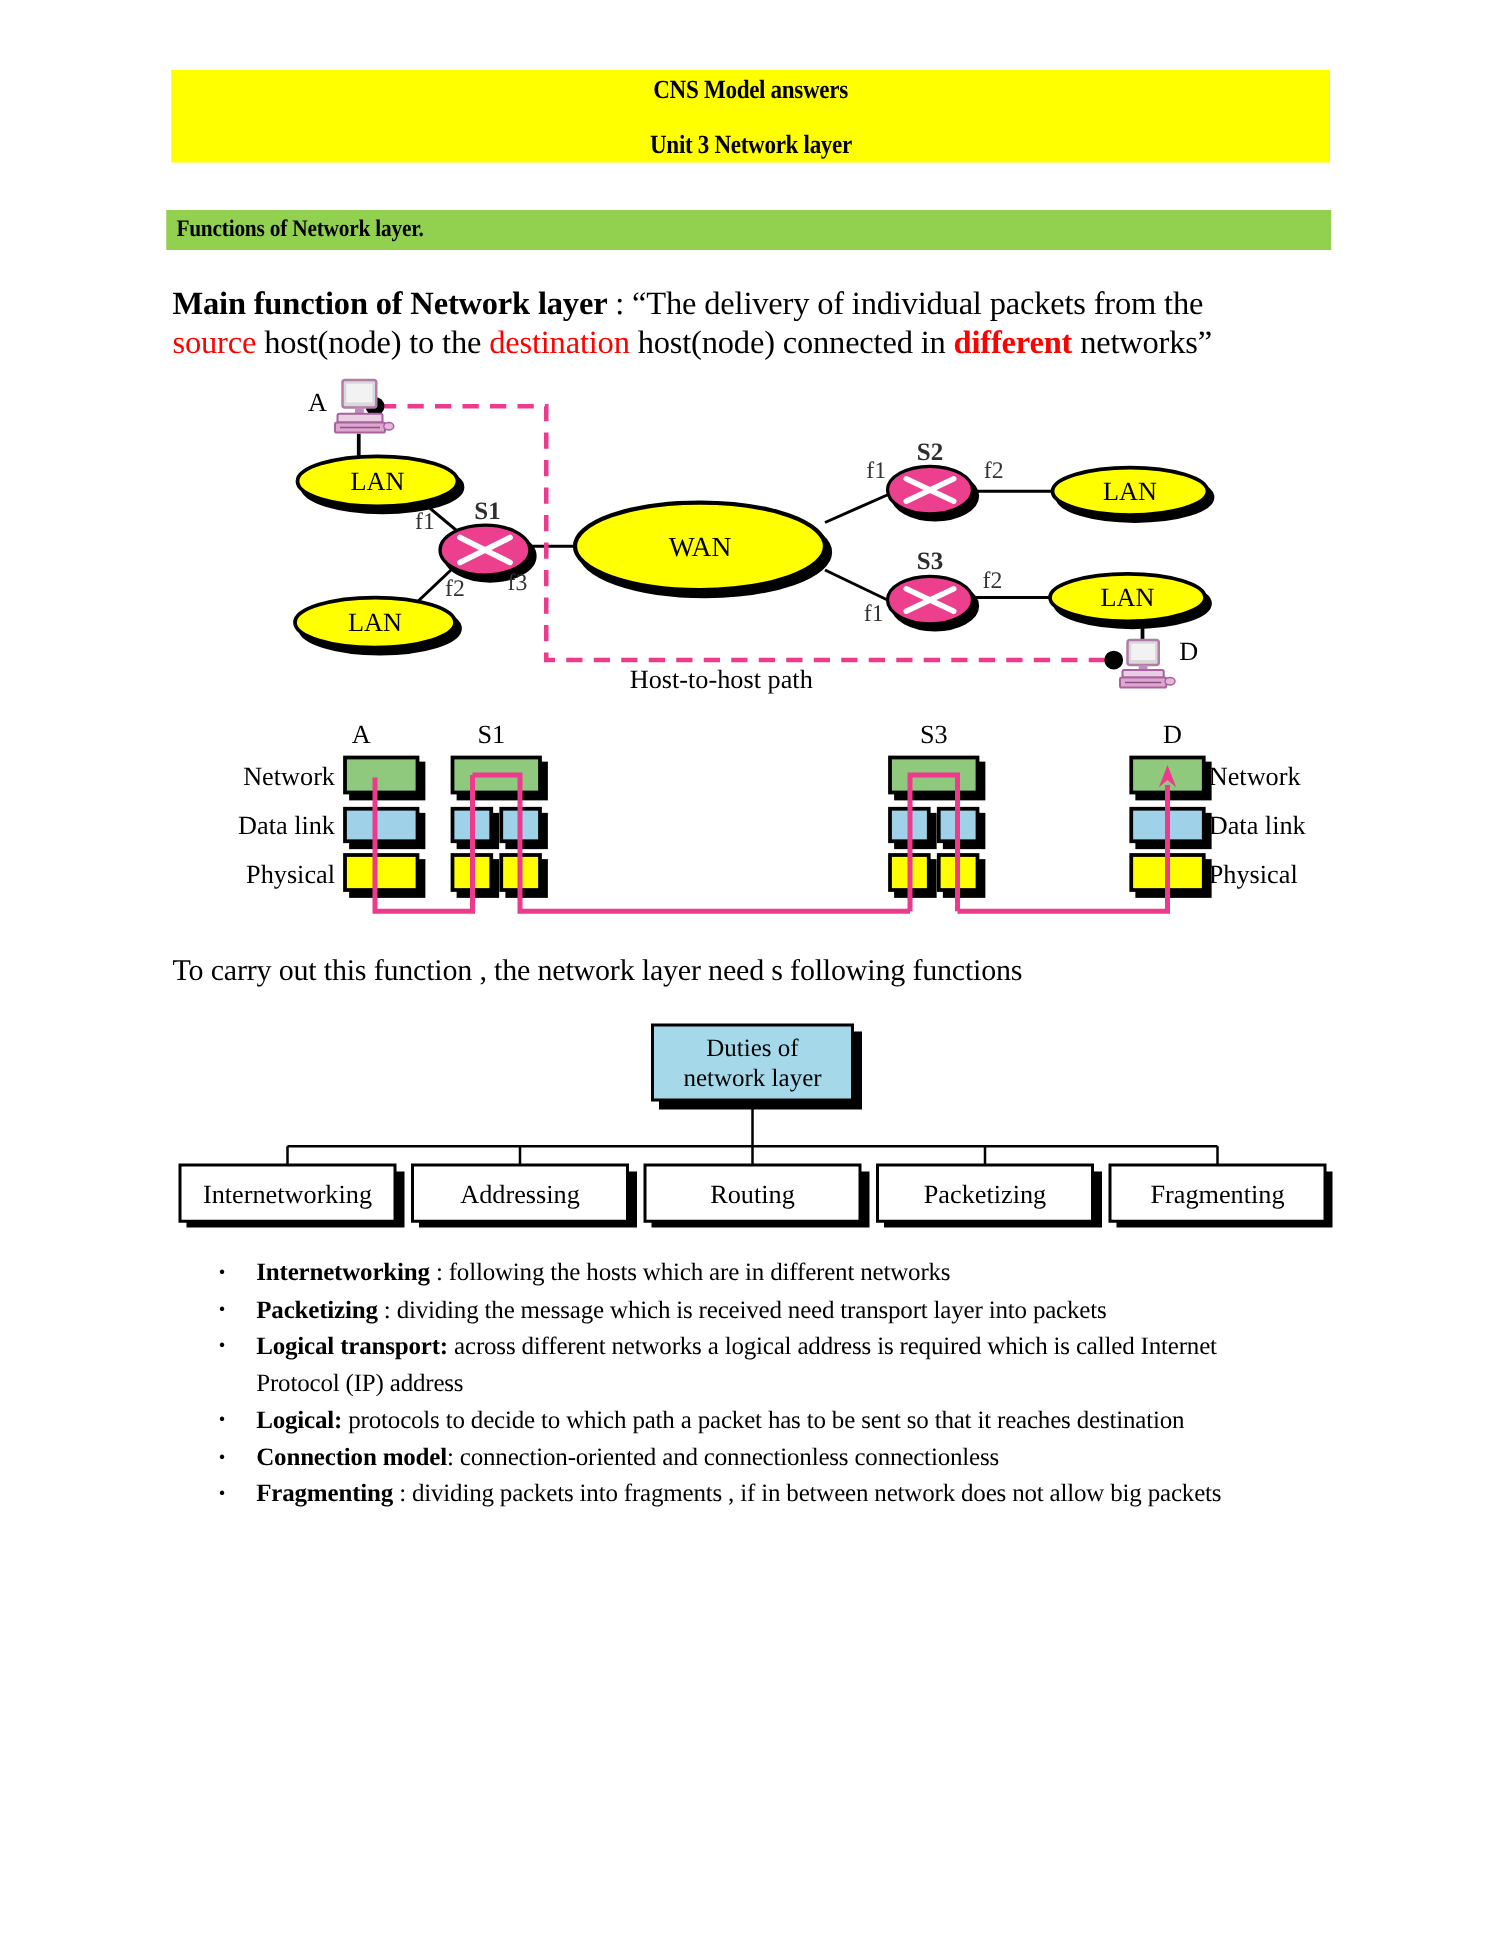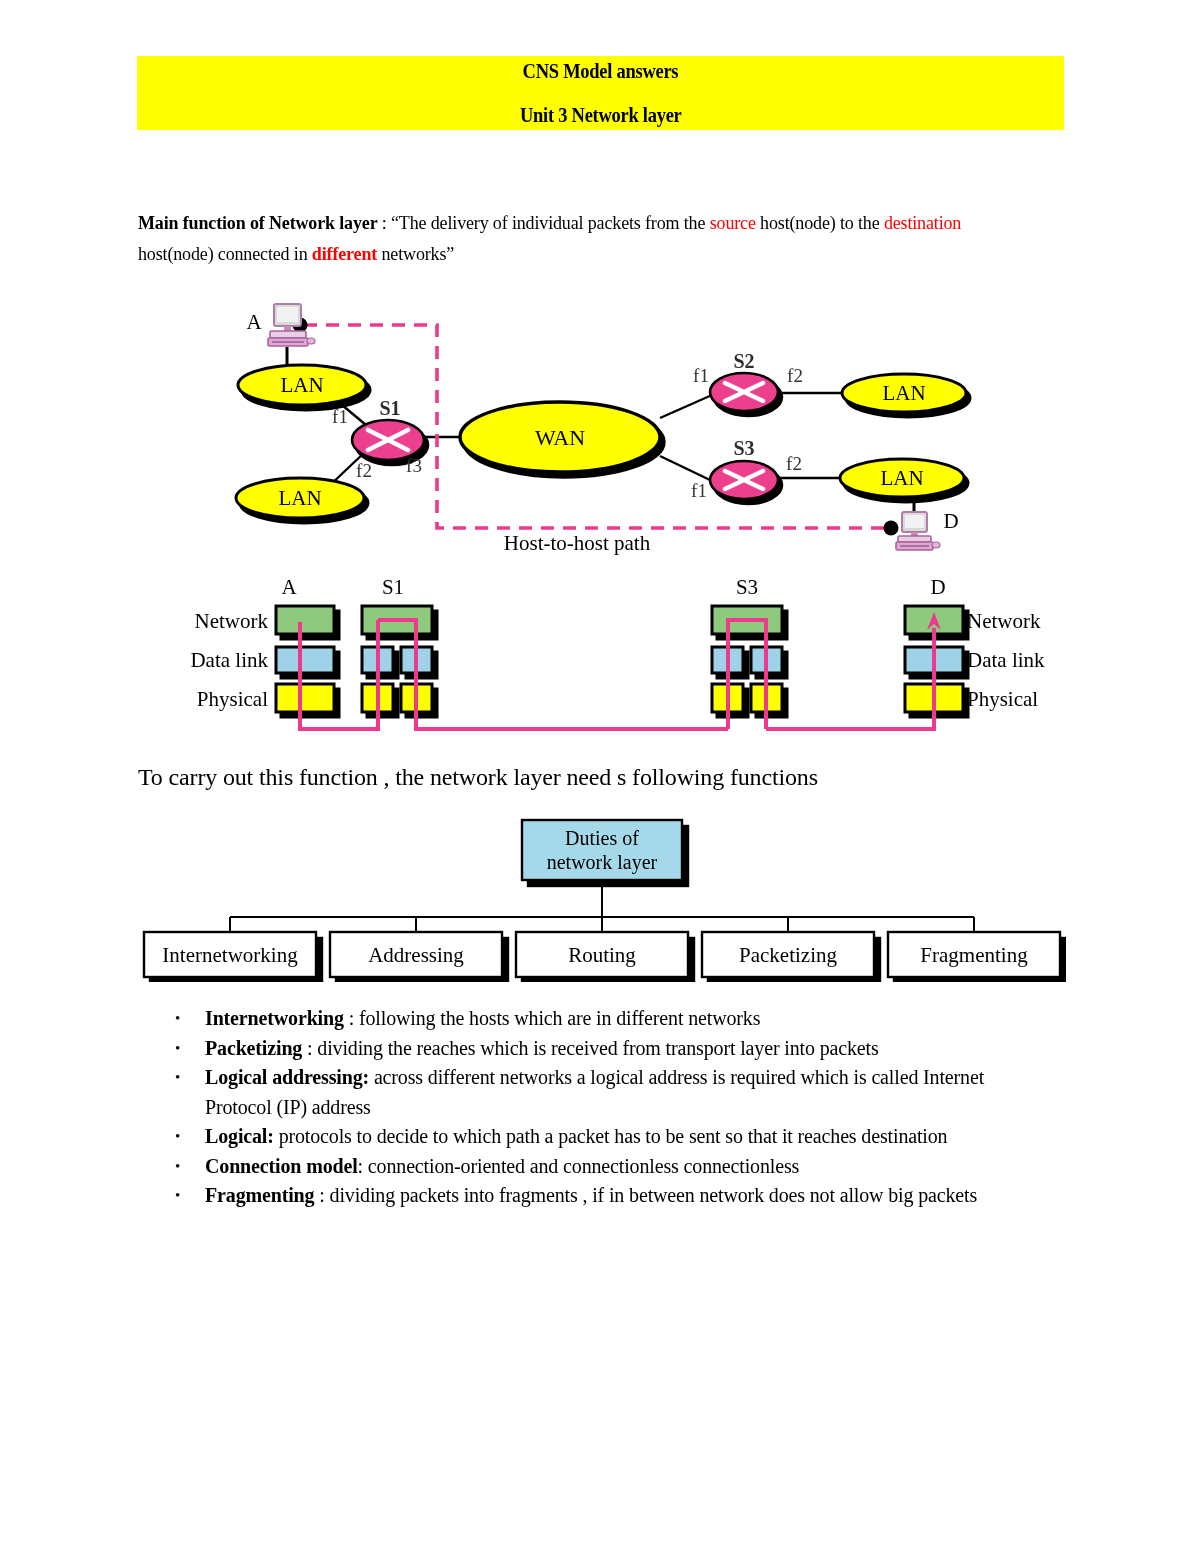--- a/index.html
+++ b/index.html
@@ -65,23 +65,23 @@
     padding-left: 9px;
     letter-spacing: -0.2px;
     transform: scaleX(0.9);
     transform-origin: left center;
   }
 
   
   .intro {
     position: absolute;
     left: 138px;
-    top: 208px;
+    top: 227px;
     width: 880px;
-    font-size: 18px;
+    font-size: 26px;
     line-height: 31px;
     letter-spacing: -0.15px;
   }
   .intro b { font-weight: bold; }
   .red { color: #ff0000; }
   .red-b { color: #ff0000; font-weight: bold; }
 
   
   .fig-topology {
     position: absolute;
@@ -153,20 +153,23 @@
 </head>
 <body>
 
 <div class="page">
 
   <div class="title-banner">
     <div class="title-line">CNS Model answers</div>
     <div class="title-line">Unit 3 Network layer</div>
   </div>
 
+  <div class="section-band">
+    <span class="section-band-text">Functions of Network layer.</span>
+  </div>
 
   <div class="intro">
     <b>Main function of Network layer</b><span> : “The delivery of individual packets from the </span><span class="red">source</span><span> host(node) to the </span><span class="red">destination</span><span> host(node) connected in </span><span class="red-b">different</span><span> networks”</span>
   </div>
 
   <div class="fig-topology">
     <svg width="740" height="262" viewBox="0 0 740 262" xmlns="http://www.w3.org/2000/svg">
       <defs>
         <filter id="dropsh" x="-30%" y="-30%" width="180%" height="190%">
           <feOffset in="SourceAlpha" dx="4" dy="5" result="off"></feOffset>
@@ -404,26 +407,26 @@
 
   <div class="bullets">
 
     <div class="bullet-row">
       <div class="bullet-dot">•</div>
       <div class="bullet-text"><b>Internetworking</b><span> : following the hosts which are in different networks</span></div>
     </div>
 
     <div class="bullet-row">
       <div class="bullet-dot">•</div>
-      <div class="bullet-text"><b>Packetizing</b><span> : dividing the reaches which is received from transport layer into packets</span></div>
-    </div>
-
-    <div class="bullet-row">
-      <div class="bullet-dot">•</div>
-      <div class="bullet-text"><b>Logical addressing:</b><span>  across different networks a logical address is required which is called Internet Protocol (IP) address</span></div>
+      <div class="bullet-text"><b>Packetizing</b><span> : dividing the message which is received need transport layer into packets</span></div>
+    </div>
+
+    <div class="bullet-row">
+      <div class="bullet-dot">•</div>
+      <div class="bullet-text"><b>Logical transport:</b><span>  across different networks a logical address is required which is called Internet Protocol (IP) address</span></div>
     </div>
 
     <div class="bullet-row">
       <div class="bullet-dot">•</div>
       <div class="bullet-text"><b>Logical:</b><span> protocols to decide to which path a packet has to be sent so that it reaches destination</span></div>
     </div>
 
     <div class="bullet-row">
       <div class="bullet-dot">•</div>
       <div class="bullet-text"><b>Connection model</b><span>: connection-oriented and connectionless connectionless</span></div>

